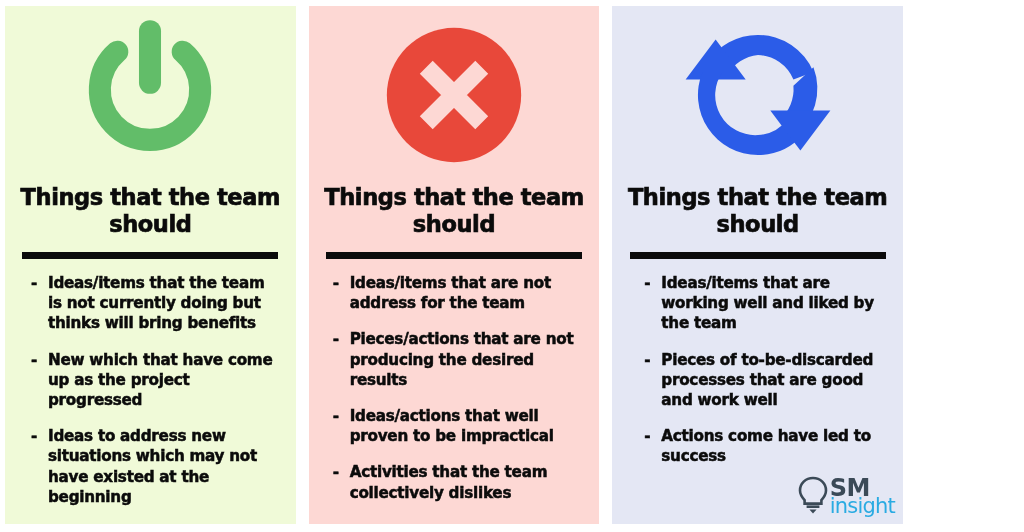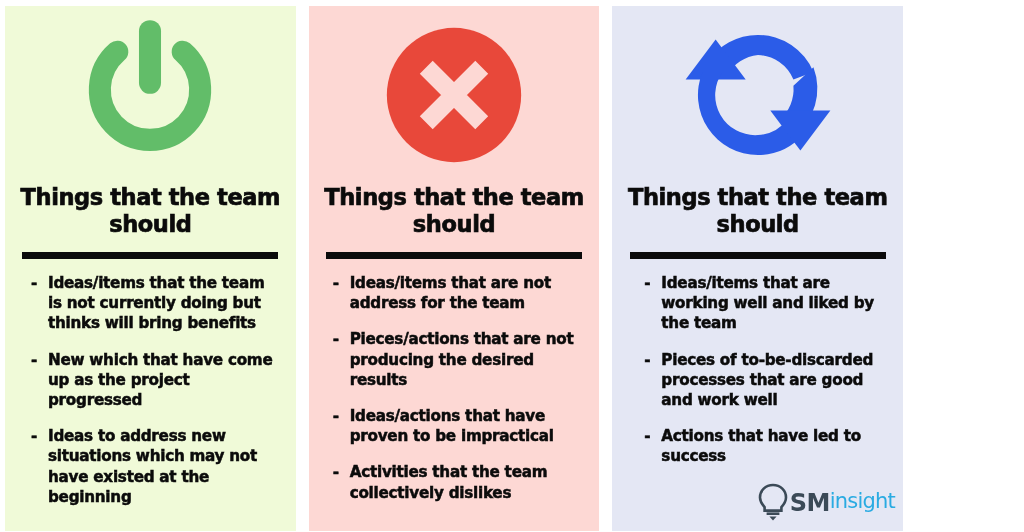--- a/index.html
+++ b/index.html
@@ -13,22 +13,23 @@
     overflow: hidden;
     font-family: "DejaVu Sans", sans-serif;
   }
   .board {
     position: relative;
     width: 908px;
     height: 532px;
     background: #ffffff;
     display: flex;
     gap: 13px;
-    padding: 6px 5px 1px 5px;
-    box-sizing: border-box;
+    padding: 6px 5px 8px 5px;
+    box-sizing: border-box;
+    justify-content: flex-end;
   }
   .panel {
     position: relative;
     flex: 1 1 0;
     box-sizing: border-box;
     padding: 0;
     overflow: hidden;
     display: flex;
     flex-direction: column;
     align-items: center;
@@ -106,21 +107,21 @@
     right: 8px;
     bottom: 6px;
     display: flex;
     align-items: center;
     gap: 2px;
     height: 42px;
   }
   .logo-bulb { flex: none; }
   .logo-text {
     display: flex;
-    flex-direction: row;
+    flex-direction: column;
     line-height: 0.82;
     margin-left: -2px;
   }
   .logo-sm {
     font-family: "DejaVu Sans", sans-serif;
     font-weight: 700;
     font-size: 24px;
     color: #3b4a57;
     letter-spacing: -0.5px;
   }
@@ -180,21 +181,21 @@
       <li class="bullet">
         <span class="dash">-</span>
         <span class="btext">Ideas/items that are not address for the team</span>
       </li>
       <li class="bullet">
         <span class="dash">-</span>
         <span class="btext">Pieces/actions that are not producing the desired results</span>
       </li>
       <li class="bullet">
         <span class="dash">-</span>
-        <span class="btext">Ideas/actions that have proven to be impractical</span>
+        <span class="btext">Ideas/actions that well proven to be impractical</span>
       </li>
       <li class="bullet">
         <span class="dash">-</span>
         <span class="btext">Activities that the team collectively dislikes</span>
       </li>
     </ul>
   </div>
 
   <div class="panel panel-continue">
     <div class="icon-wrap">
@@ -217,21 +218,21 @@
       <li class="bullet">
         <span class="dash">-</span>
         <span class="btext">Ideas/items that are working well and liked by the team</span>
       </li>
       <li class="bullet">
         <span class="dash">-</span>
         <span class="btext">Pieces of to-be-discarded processes that are good and work well</span>
       </li>
       <li class="bullet">
         <span class="dash">-</span>
-        <span class="btext">Actions that have led to success</span>
+        <span class="btext">Actions come have led to success</span>
       </li>
     </ul>
 
     <div class="logo">
       <span class="logo-bulb">
         <svg width="34" height="40" viewBox="0 0 34 40" aria-hidden="true">
           <path d="M17 3 C9.5 3 4 8.6 4 15.4 C4 19.8 6.4 22.6 8.6 25.2 L8.6 28.6 L25.4 28.6 L25.4 25.2 C27.6 22.6 30 19.8 30 15.4 C30 8.6 24.5 3 17 3 Z" fill="none" stroke="#3b4a57" stroke-width="2.6"></path>
           <rect x="10.6" y="30.4" width="12.8" height="2.6" fill="#3b4a57"></rect>
           <path d="M13.4 34.6 L20.6 34.6 L17 38.6 Z" fill="#3b4a57"></path>
         </svg>

